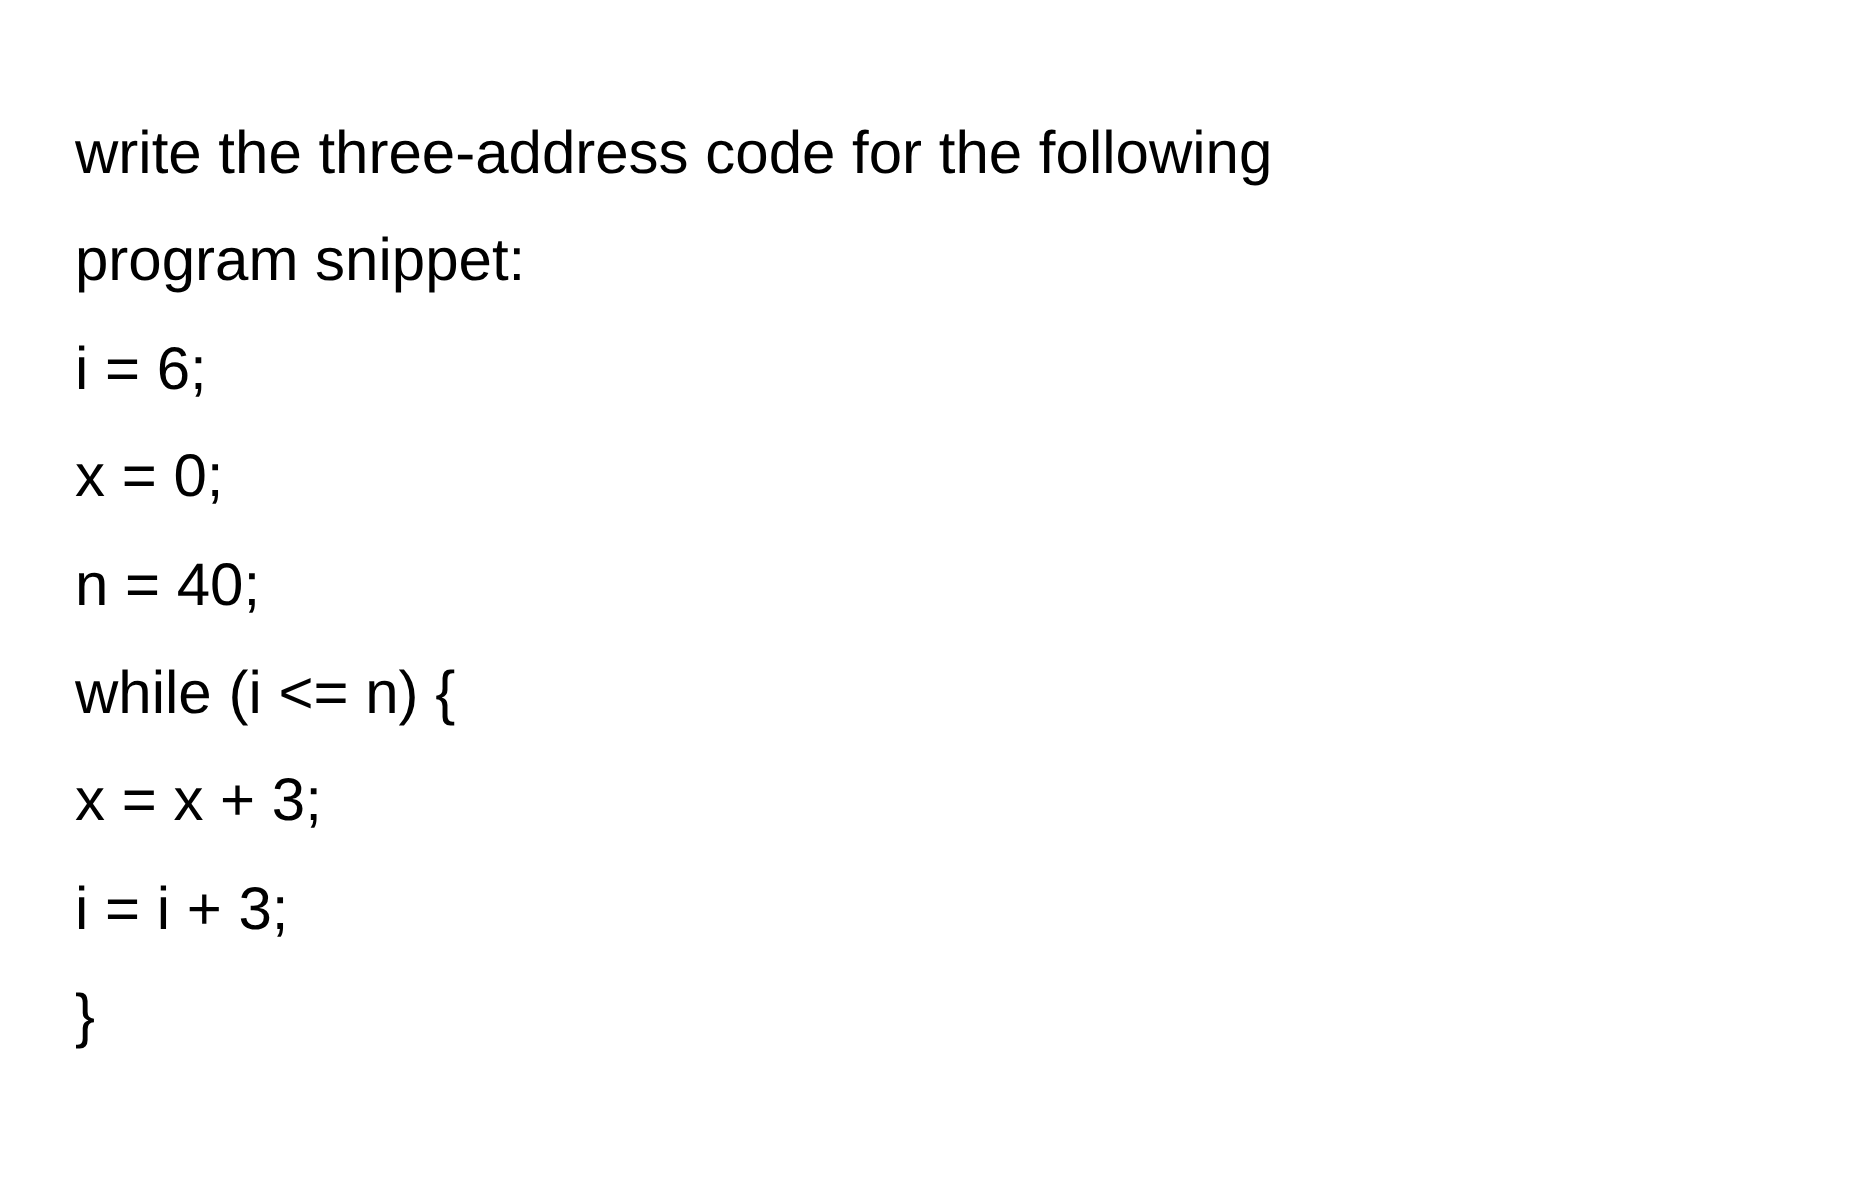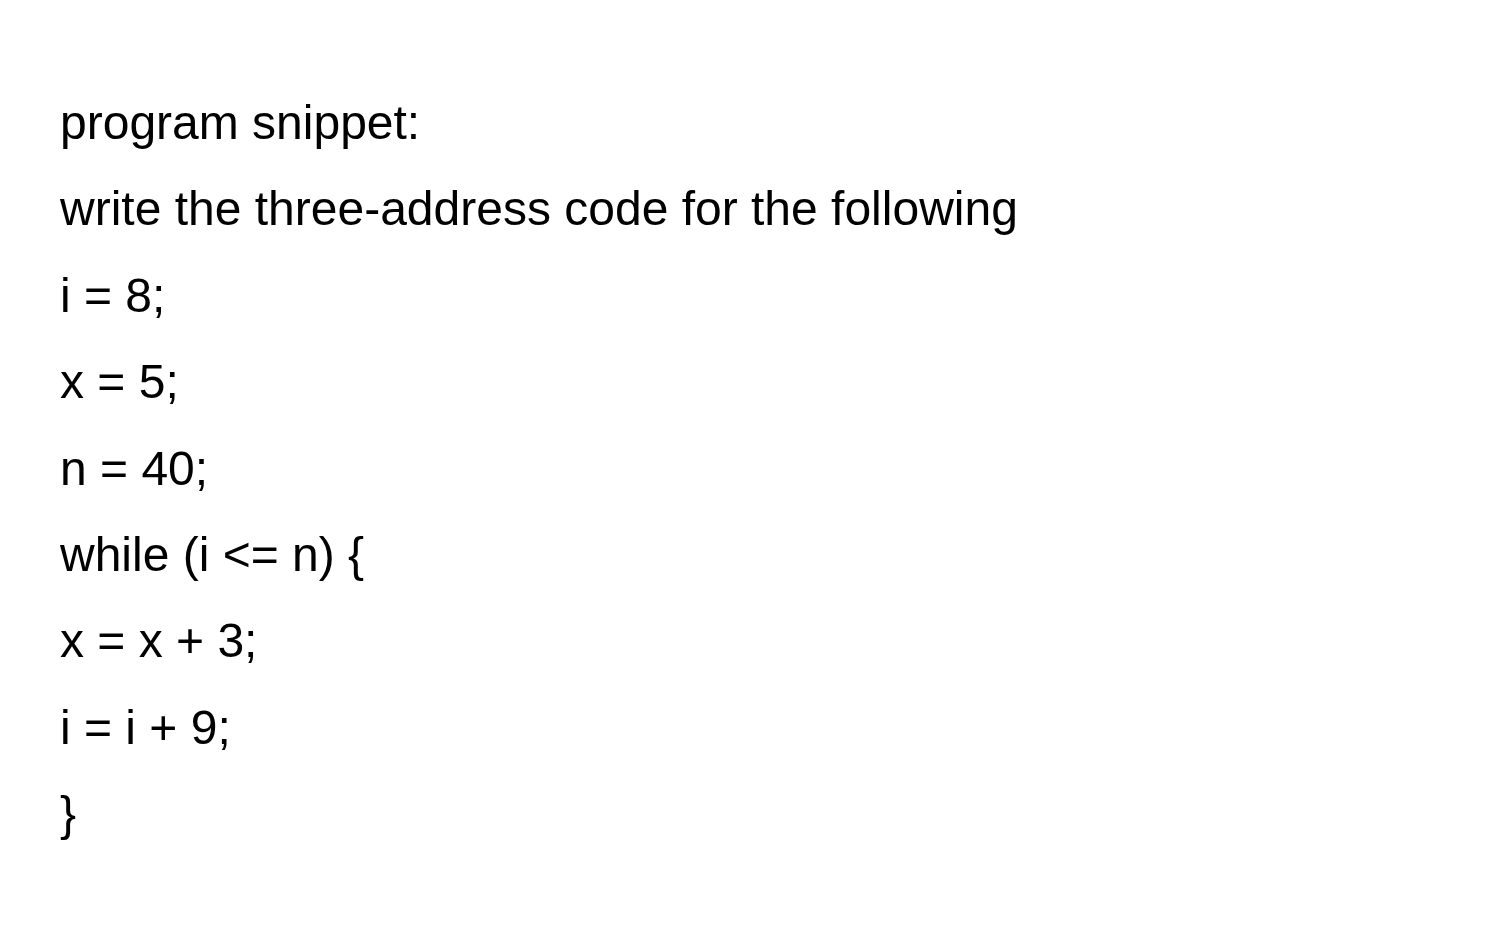--- a/index.html
+++ b/index.html
@@ -24,22 +24,22 @@
       margin-bottom: 0;
     }
     .code-line {
       margin-bottom: 0;
     }
   </style>
 </head>
 <body>
 
 <div class="content">
+  <div class="intro-line">write the three-address code for the following</div>
   <div class="intro-line">program snippet:</div>
-  <div class="intro-line">write the three-address code for the following</div>
-  <div class="code-line">i = 8;</div>
-  <div class="code-line">x = 5;</div>
+  <div class="code-line">i = 6;</div>
+  <div class="code-line">x = 0;</div>
   <div class="code-line">n = 40;</div>
   <div class="code-line">while (i &lt;= n) {</div>
   <div class="code-line">x = x + 3;</div>
-  <div class="code-line">i = i + 9;</div>
+  <div class="code-line">i = i + 3;</div>
   <div class="code-line">}</div>
 </div>
 
 </body></html>

